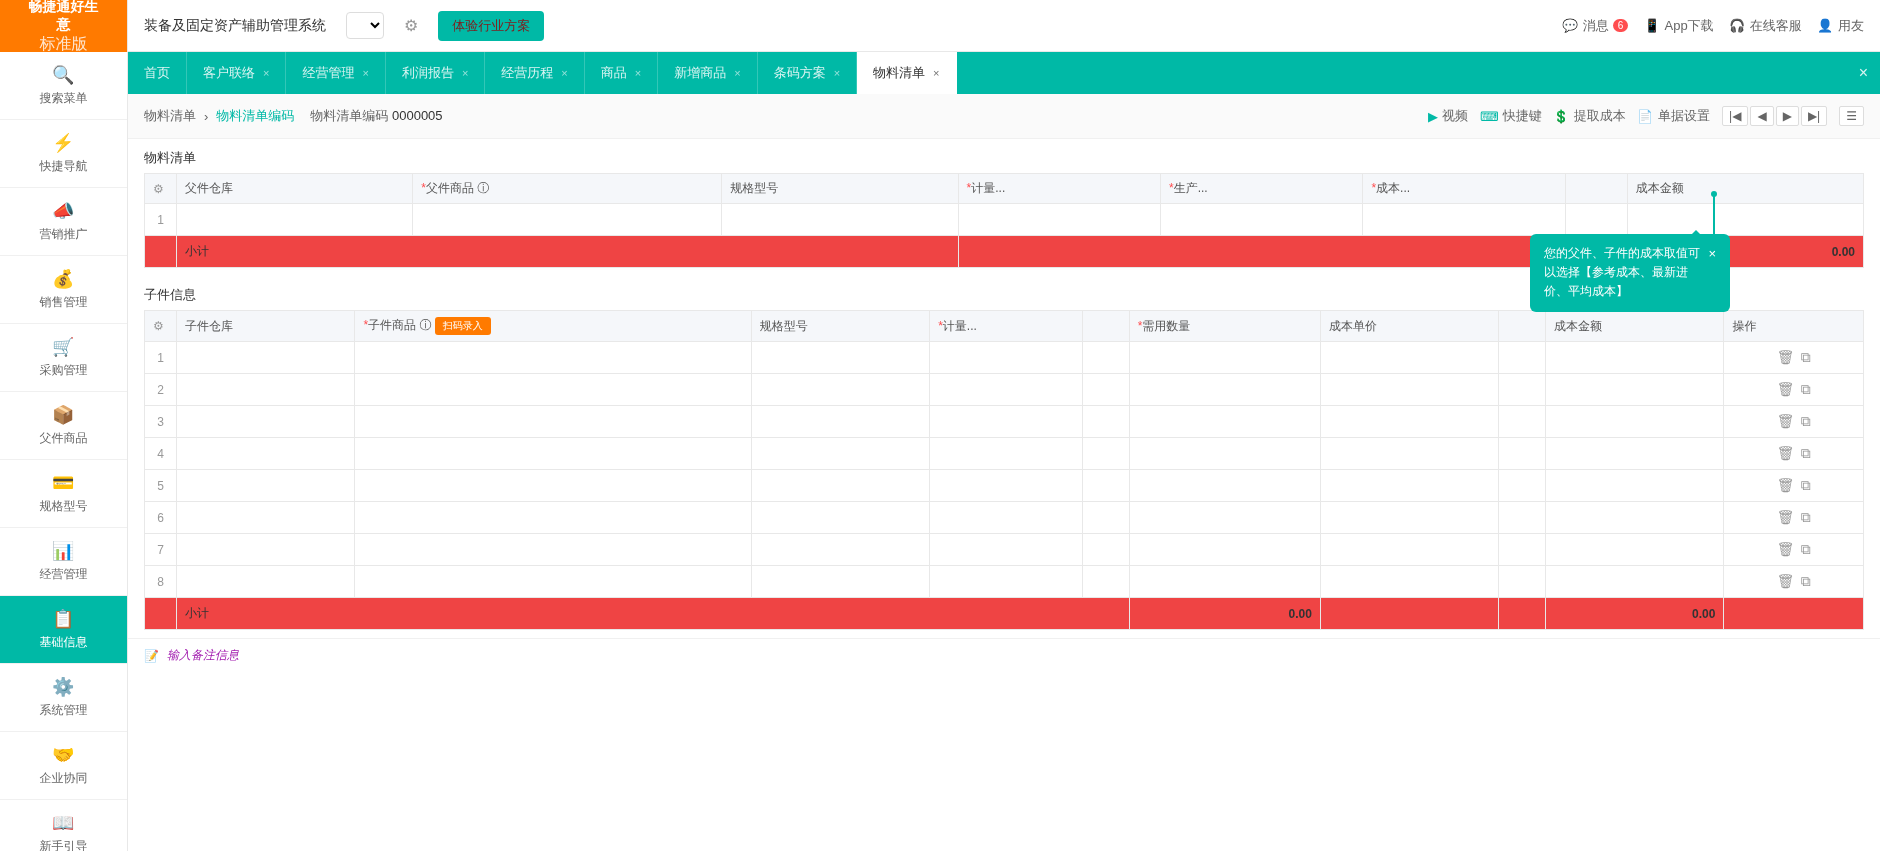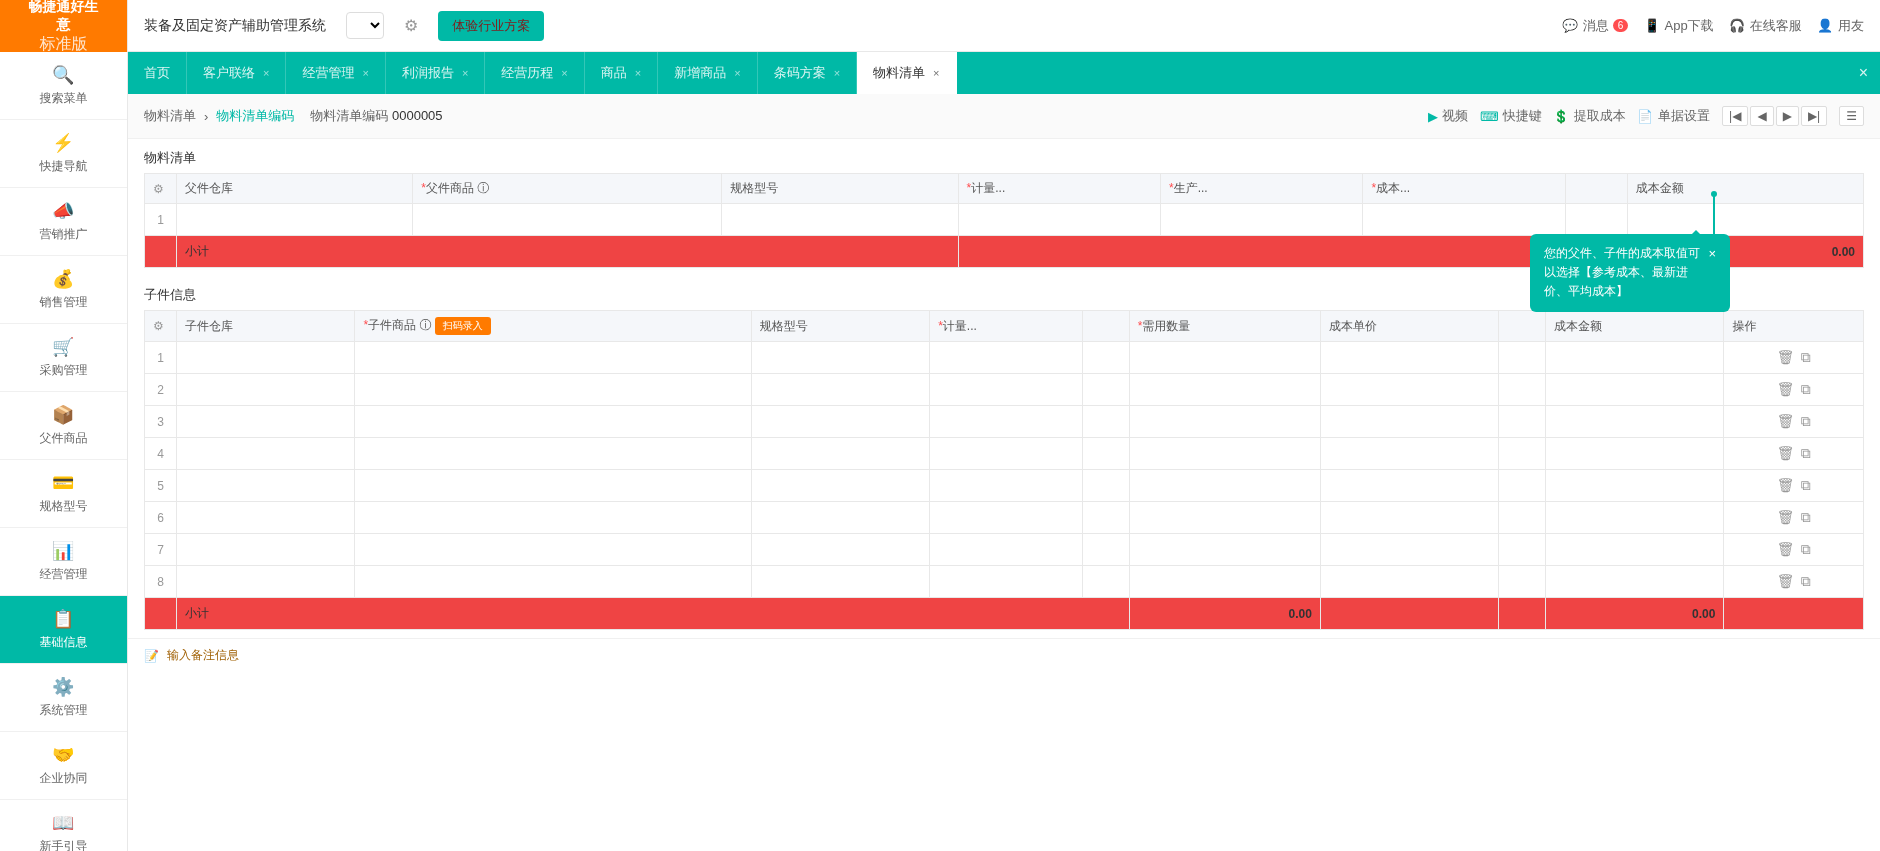--- a/index.html
+++ b/index.html
@@ -471,17 +471,17 @@
   <td></td>
   <td class="col-right">0.00</td>
   <td></td>
 </tr>
           </tbody>
       </table>
     </div>
 
     <div class="bottom-note">
       <span>📝</span>
-      <span style="color:#a16207;">输入备注信息</span>
+      <span style="color:#a21caf;font-style:italic;">输入备注信息</span>
     </div>
 
   </div>
 </div>
 
 </body></html>

